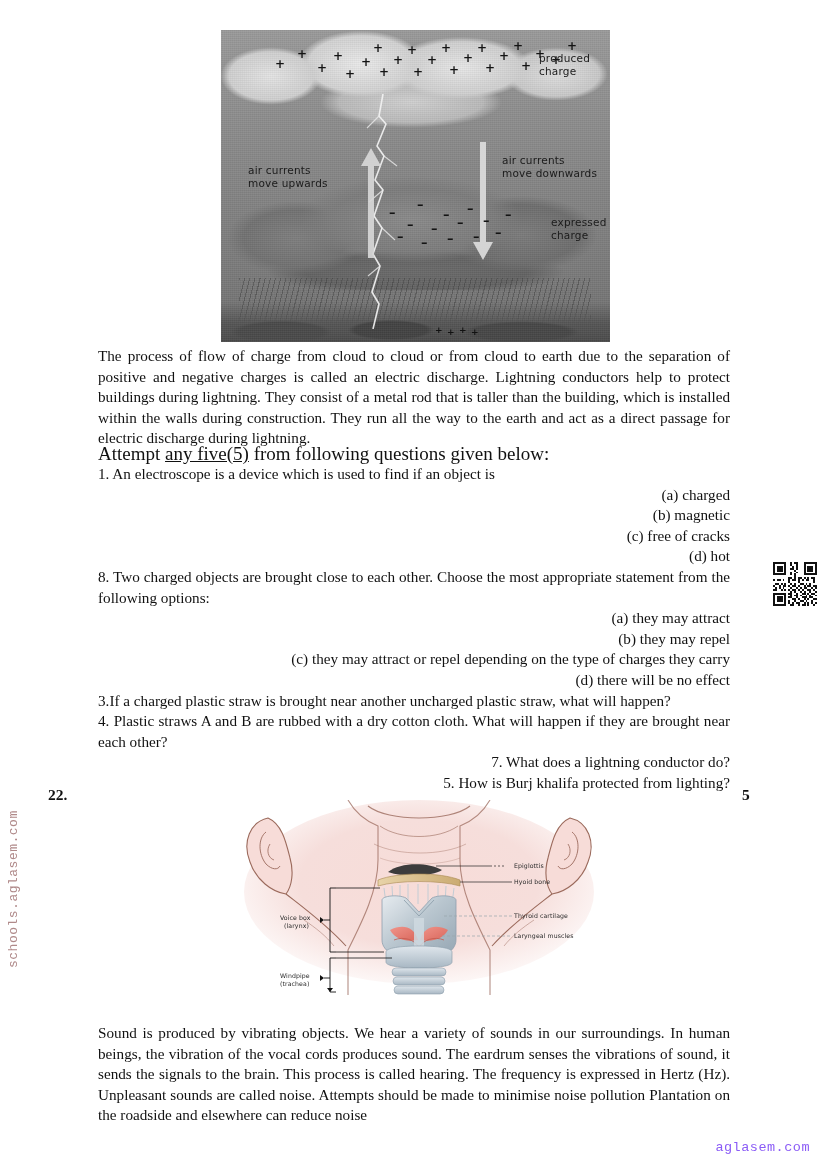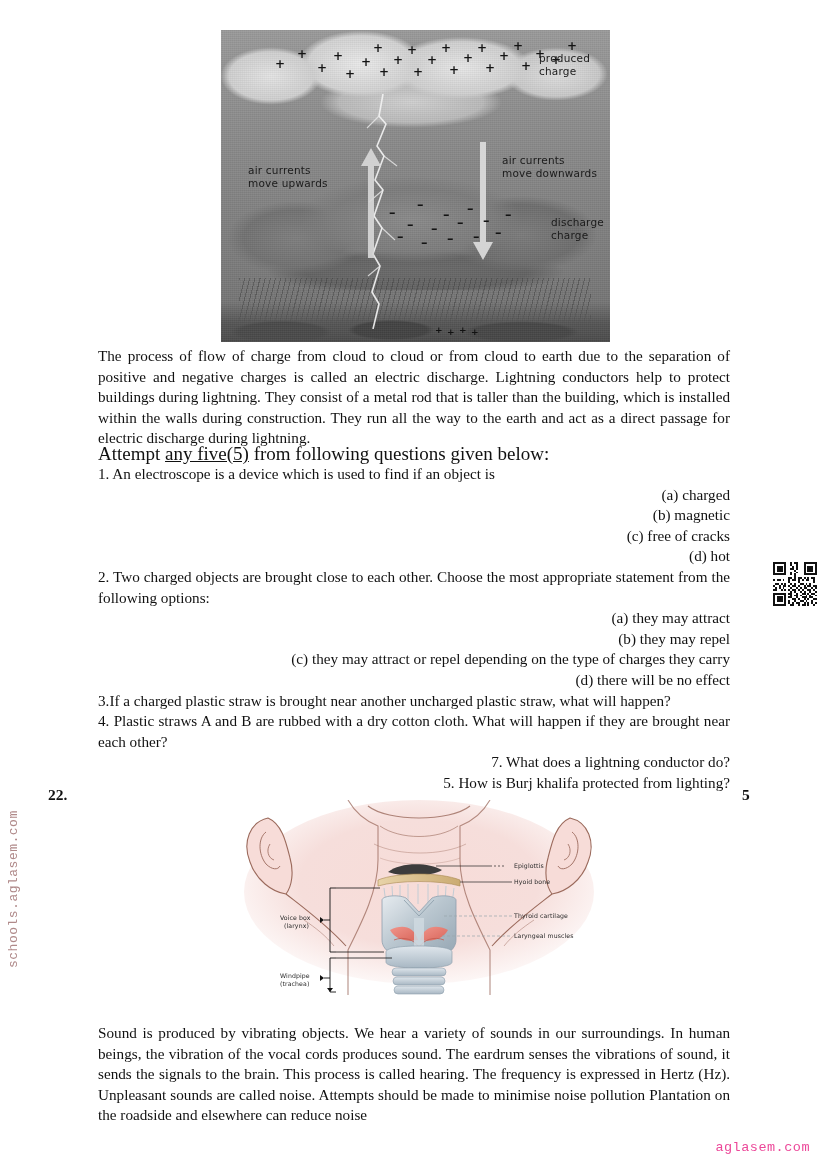--- a/index.html
+++ b/index.html
@@ -31,21 +31,21 @@
     white-space: nowrap;
   }
 
   
   #footer-brand {
     position: absolute;
     right: 18px;
     bottom: 14px;
     font-family: "Liberation Mono", monospace;
     font-size: 13.5px;
-    color: #ec4899;
+    color: #8b5cf6;
     letter-spacing: 0.5px;
     margin-left: 16px;
   }
 
   
   #lightning-figure {
     position: absolute;
     left: 221px;
     top: 30px;
     width: 389px;
@@ -283,21 +283,21 @@
   <span class="sym gnd-plus" style="left:214px;top:296px;">+</span>
   <span class="sym gnd-plus" style="left:226px;top:298px;">+</span>
   <span class="sym gnd-plus" style="left:238px;top:296px;">+</span>
   <span class="sym gnd-plus" style="left:250px;top:298px;">+</span>
 
   <div class="fig-label" style="left:318px;top:22px;">
     <div>produced</div>
     <div>charge</div>
   </div>
   <div class="fig-label" style="left:330px;top:186px;">
-    <div>discharge</div>
+    <div>expressed</div>
     <div>charge</div>
   </div>
   <div class="fig-label" style="left:27px;top:134px;">
     <div>air currents</div>
     <div>move upwards</div>
   </div>
   <div class="fig-label" style="left:281px;top:124px;">
     <div>air currents</div>
     <div>move downwards</div>
   </div>
@@ -308,21 +308,21 @@
 <div id="attempt-line">
   <span>Attempt </span><span class="u">any five(5)</span><span> from following questions given below:</span>
 </div>
 
 <div id="question-list">
   <div class="q">1. An electroscope is a device which is used to find if an object is</div>
   <div class="opt">(a) charged</div>
   <div class="opt">(b) magnetic</div>
   <div class="opt">(c) free of cracks</div>
   <div class="opt">(d) hot</div>
-  <div class="q">2. Two charged objects are brought close to each other. Choose the most appropriate statement from the following options:</div>
+  <div class="q">8. Two charged objects are brought close to each other. Choose the most appropriate statement from the following options:</div>
   <div class="opt">(a) they may attract</div>
   <div class="opt">(b) they may repel</div>
   <div class="opt">(c) they may attract or repel depending on the type of charges they carry</div>
   <div class="opt">(d) there will be no effect</div>
   <div class="q">3.If a charged plastic straw is brought near another uncharged plastic straw, what will happen?</div>
   <div class="q">4. Plastic straws A and B are rubbed with a dry cotton cloth. What will happen if they are brought near each other?</div>
   <div class="opt">7. What does a lightning conductor do?</div>
   <div class="opt">5. How is Burj khalifa protected from lighting?</div>
 </div>
 

